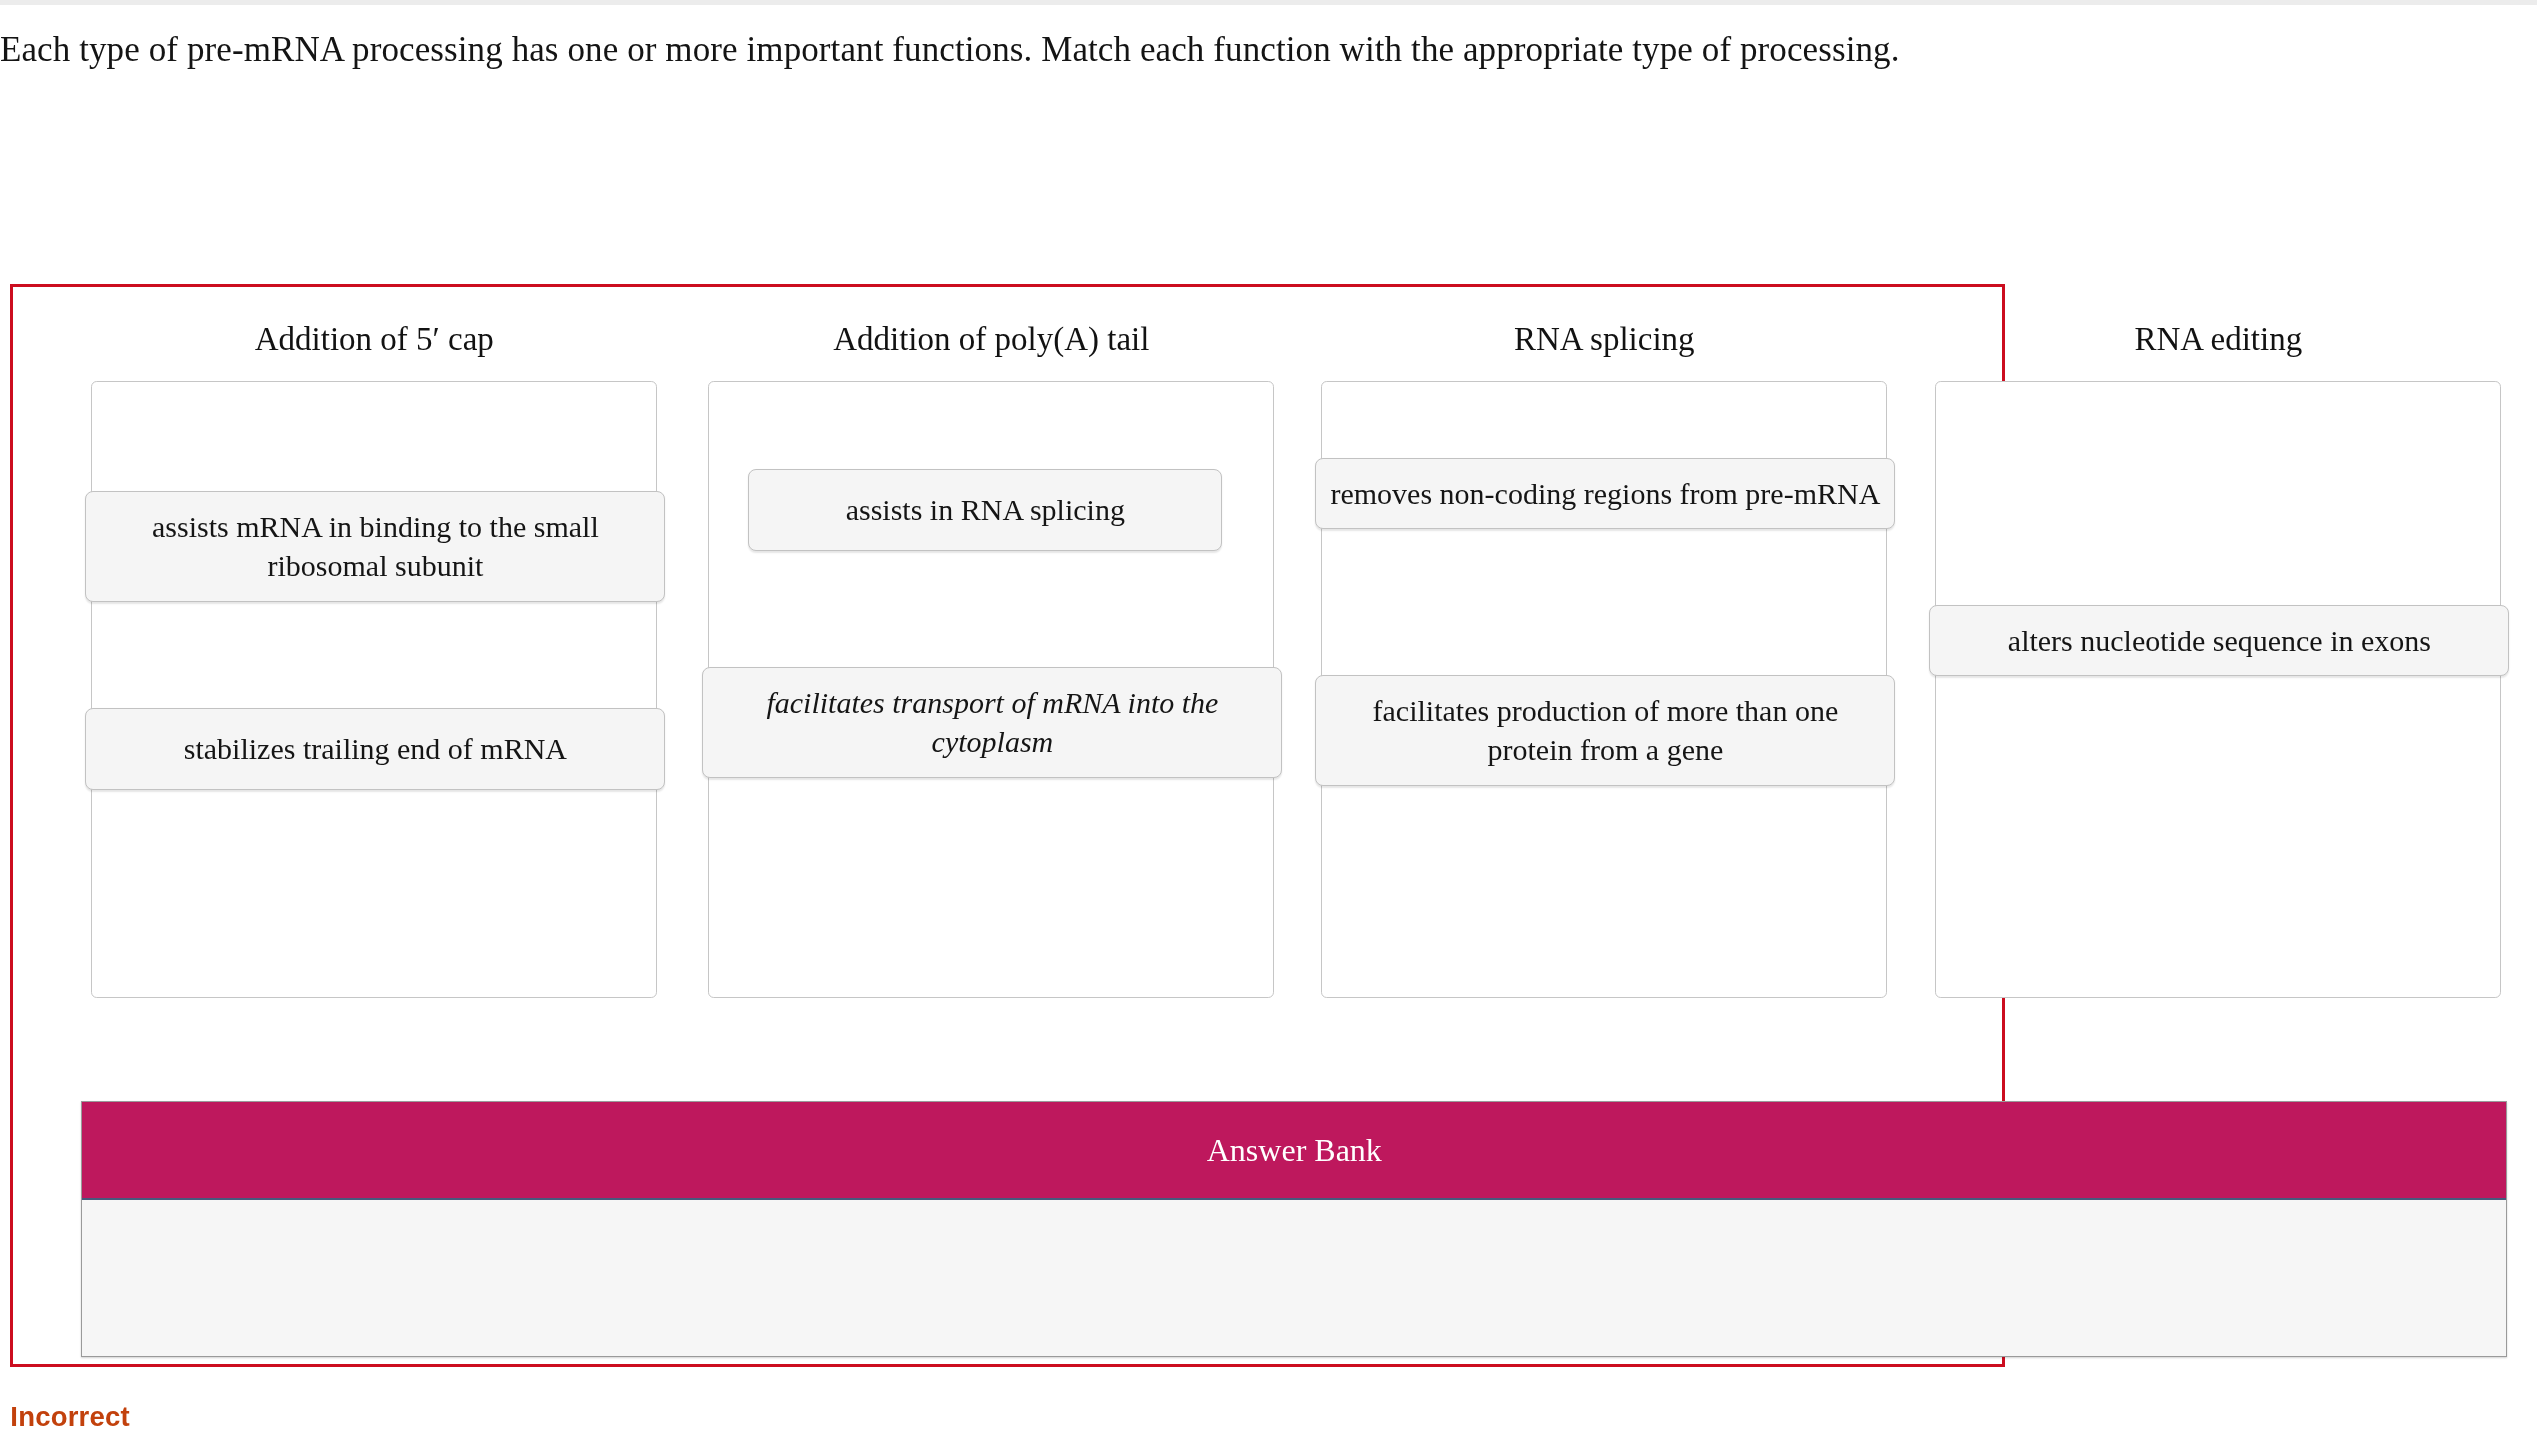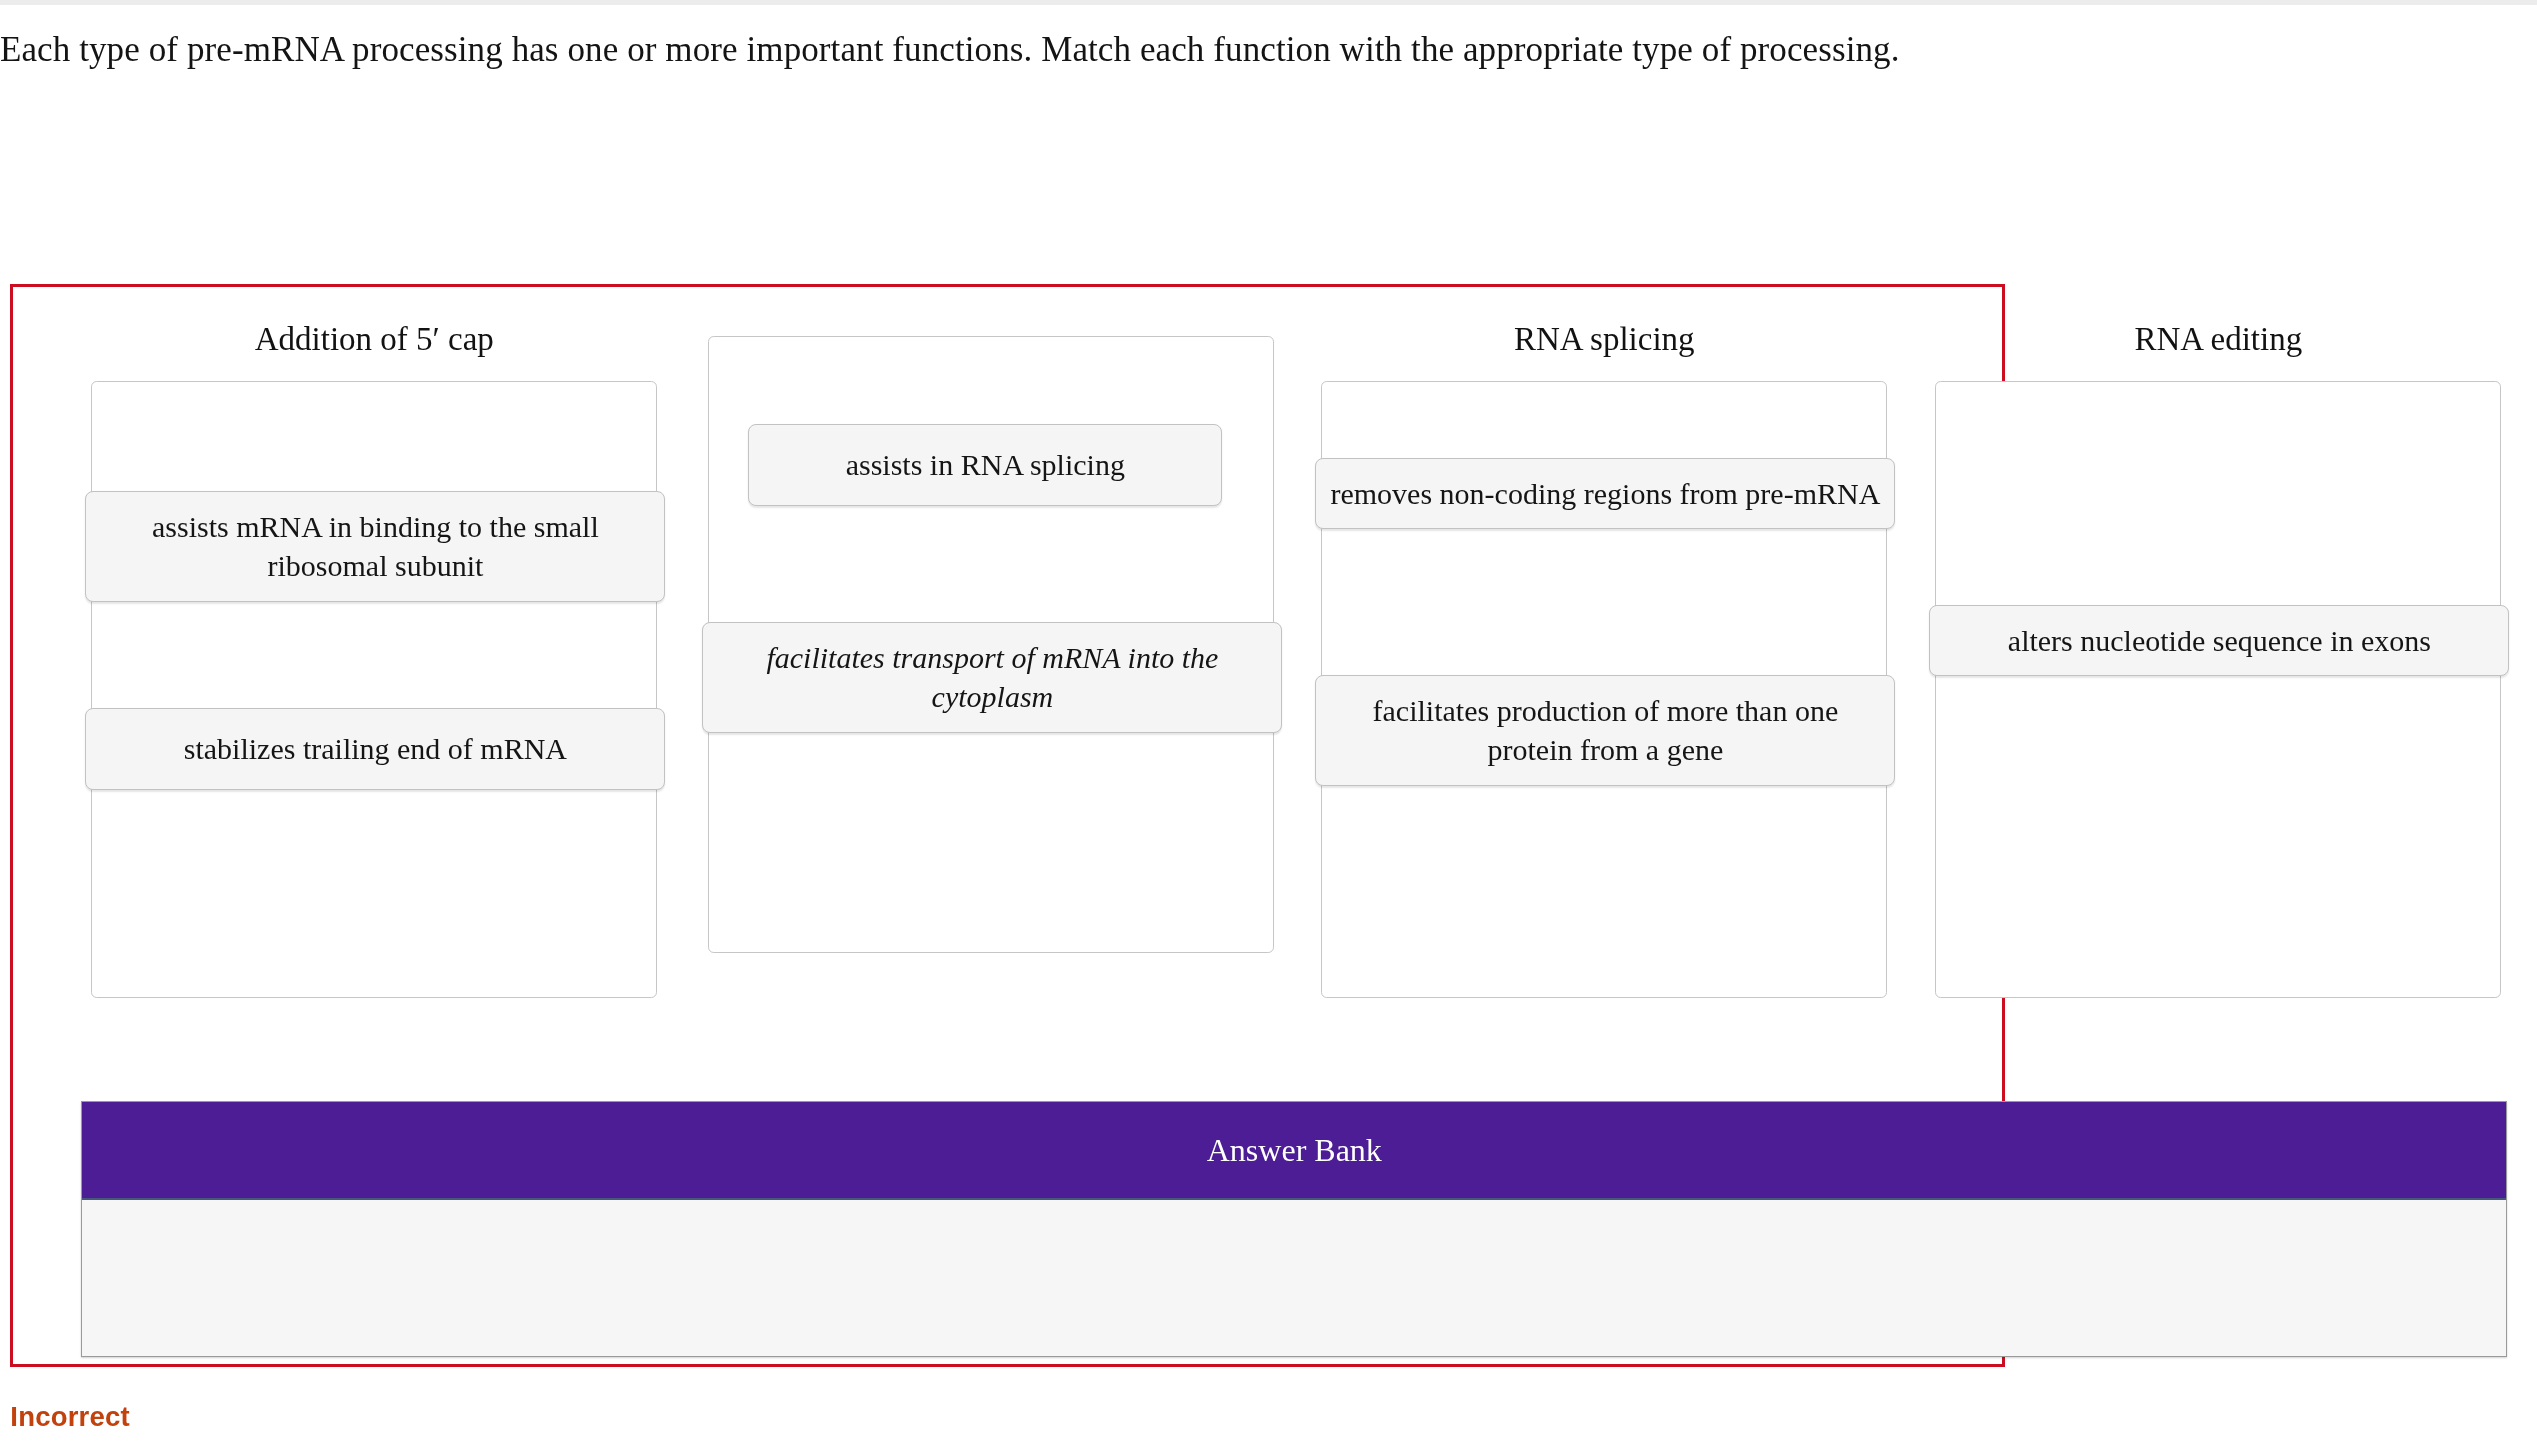--- a/index.html
+++ b/index.html
@@ -118,21 +118,21 @@
     left: 68px;
     top: 814px;
     width: 2426px;
     border: 1.7px solid #9a9a9a;
     box-sizing: border-box;
     background: #f6f6f6;
     box-shadow: 0 1.1px 1.7px rgba(0,0,0,0.18);
   }
   #answer-bank-header {
     height: 96px;
-    background: #4c1d95;
+    background: #be185d;
     border-bottom: 2.9px solid #46597c;
     display: flex;
     align-items: center;
     justify-content: center;
     color: #ffffff;
     font-size: 32px;
   }
   #answer-bank-body {
     height: 156px;
     background: #f6f6f6;
@@ -163,20 +163,21 @@
 
     <div class="column c0">
       <div class="col-title">Addition of 5′ cap</div>
       <div class="dropzone">
         <div class="tile t-c0-0">assists mRNA in binding to the small ribosomal subunit</div>
         <div class="tile t-c0-1 one-line">stabilizes trailing end of mRNA</div>
       </div>
     </div>
 
     <div class="column c1">
+      <div class="col-title">Addition of poly(A) tail</div>
       <div class="dropzone">
         <div class="tile t-c1-0 one-line" style="left:39px;width:474px;">assists in RNA splicing</div>
         <div class="tile t-c1-1">facilitates transport of mRNA into the cytoplasm</div>
       </div>
     </div>
 
     <div class="column c3">
       <div class="col-title">RNA editing</div>
       <div class="dropzone">
         <div class="tile t-c3-0">alters nucleotide sequence in exons</div>

